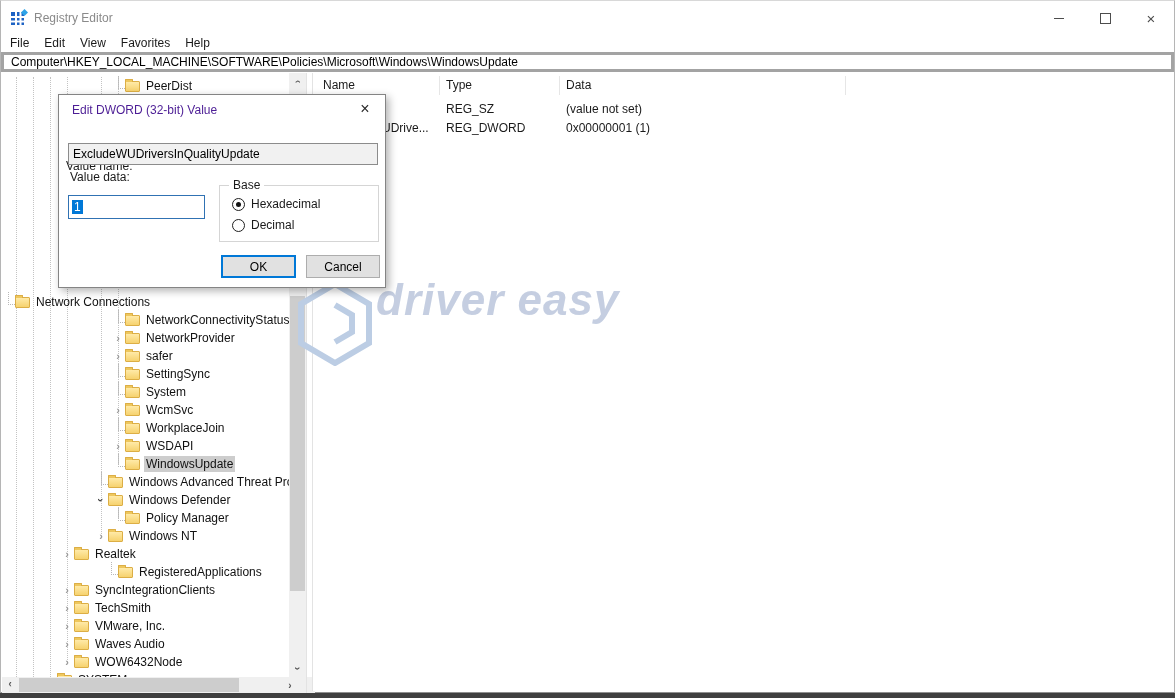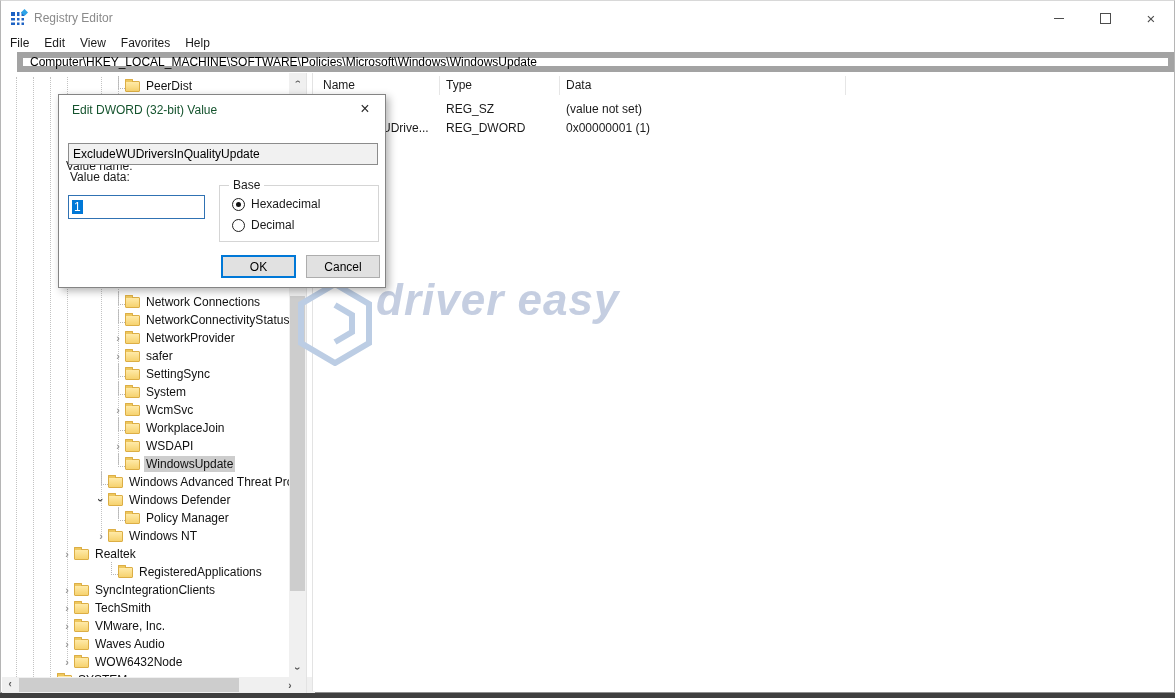--- a/index.html
+++ b/index.html
@@ -27,21 +27,21 @@
   .cap-btn{width:46px;height:30px;display:flex;align-items:center;justify-content:center;color:#4d4d4d;}
   .glyph-min{width:10px;height:1px;background:#4d4d4d;display:block;}
   .glyph-max{width:9px;height:9px;border:1px solid #4d4d4d;display:block;}
   .glyph-close{font-size:15px;line-height:1;color:#4d4d4d;}
 
   
   .menubar{position:absolute;left:0;top:32px;right:0;height:19px;display:flex;gap:13px;padding-left:8px;align-items:center;background:#fff;}
   .menu-item{padding:1px 1px;color:#1a1a1a;}
 
   
-  .addressbar{position:absolute;left:16px;top:51px;right:0;height:20px;border:6px solid #a3a3a3;box-sizing:border-box;background:#fff;display:flex;align-items:center;}
+  .addressbar{position:absolute;left:0;top:51px;right:0;height:20px;border:3px solid #a3a3a3;box-sizing:border-box;background:#fff;display:flex;align-items:center;}
   .address-text{padding-left:7px;color:#000;white-space:nowrap;}
 
   
   .tree{position:absolute;left:0;top:72px;width:288px;height:604px;overflow:hidden;background:#fff;}
   .g{position:absolute;width:0;border-left:1px dotted #c3c3c3;}
   .trow{position:absolute;left:0;height:18px;display:flex;align-items:center;white-space:nowrap;}
   .exp{width:14px;height:18px;flex:0 0 14px;display:flex;align-items:center;justify-content:center;font-size:11px;font-weight:bold;}
   .exp.col{color:#9a9a9a;}
   .exp.expd{color:#3c3c3c;transform:rotate(90deg);}
   .conn{display:block;width:7px;height:12px;margin:-7px 0 0 7px;border-left:1px dotted #b8b8b8;border-bottom:1px dotted #b8b8b8;}
@@ -80,21 +80,21 @@
   .lcell.c1{left:133px;width:112px;}
   .lcell.c2{left:253px;width:278px;}
 
   
   .watermark{position:absolute;left:295px;top:280px;width:330px;height:85px;z-index:5;pointer-events:none;}
   .wm-text1{position:absolute;left:80px;top:-6px;font-size:44px;font-style:italic;font-weight:bold;letter-spacing:1px;color:#b7c3da;opacity:.8;}
   .wm-text2{position:absolute;left:108px;top:50px;font-size:21px;font-weight:bold;letter-spacing:1px;color:#c7d0df;opacity:.85;}
 
   
   .dialog{position:absolute;left:57px;top:93px;width:328px;height:194px;background:#fff;border:1px solid #848484;box-sizing:border-box;box-shadow:3px 3px 8px rgba(0,0,0,.3);z-index:10;}
-  .dlg-title{position:absolute;left:13px;top:8px;font-size:12px;color:#14532d;}
+  .dlg-title{position:absolute;left:13px;top:8px;font-size:12px;color:#4c1d95;}
   .dlg-close{position:absolute;right:0;top:0;width:40px;height:28px;display:flex;align-items:center;justify-content:center;}
   .dlg-close span{font-size:16px;color:#2b2b2b;line-height:1;}
   .dlg-label1{position:absolute;left:7px;top:32px;margin-top:32px;}
   .dlg-name{position:absolute;left:9px;top:48px;width:310px;height:22px;background:#f1f1f1;border:1px solid #8c8c8c;box-sizing:border-box;font-family:inherit;font-size:12px;color:#000;padding:0 0 0 4px;}
   .dlg-label2{position:absolute;left:11px;top:75px;}
   .vd-input{position:absolute;left:9px;top:100px;width:137px;height:24px;background:#fff;border:1px solid #3072b3;box-sizing:border-box;display:flex;align-items:center;padding-left:3px;}
   .sel-text{background:#0078d7;color:#fff;padding:0 2px;}
   .groupbox{position:absolute;left:160px;top:90px;width:158px;height:55px;border:1px solid #d5d5d5;}
   .gb-label{position:absolute;left:9px;top:-8px;background:#fff;padding:0 4px;}
   .radio-row{position:absolute;left:12px;display:flex;align-items:center;gap:6px;}
@@ -150,21 +150,21 @@
     <div class="g" style="left:117px;top:4px;height:387px;"></div>
     <div class="g" style="left:117px;top:427px;height:18px;"></div>
     <div>
         <div class="trow" style="top: 4px; padding-left: 110px;">
           <span class="exp">
             <i class="conn"></i>
           </span>
           <span class="folder"></span>
           <span class="tlabel">PeerDist</span>
         </div>
-        <div class="trow" style="top: 220px; padding-left: 110px; text-align: center;">
+        <div class="trow" style="top: 220px;  text-align: center;">
           <span class="exp">
             <i class="conn"></i>
           </span>
           <span class="folder"></span>
           <span class="tlabel">Network Connections</span>
         </div>
         <div class="trow" style="top: 238px; padding-left: 110px;">
           <span class="exp">
             <i class="conn"></i>
           </span>

